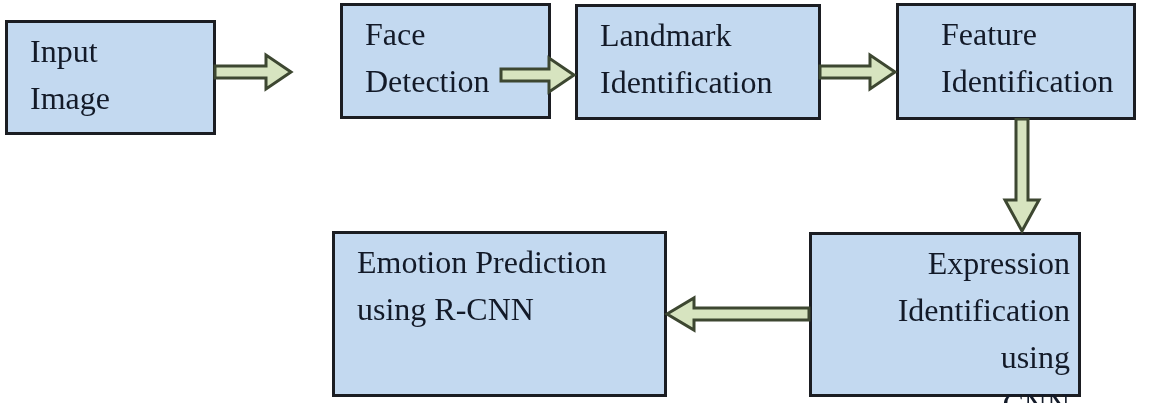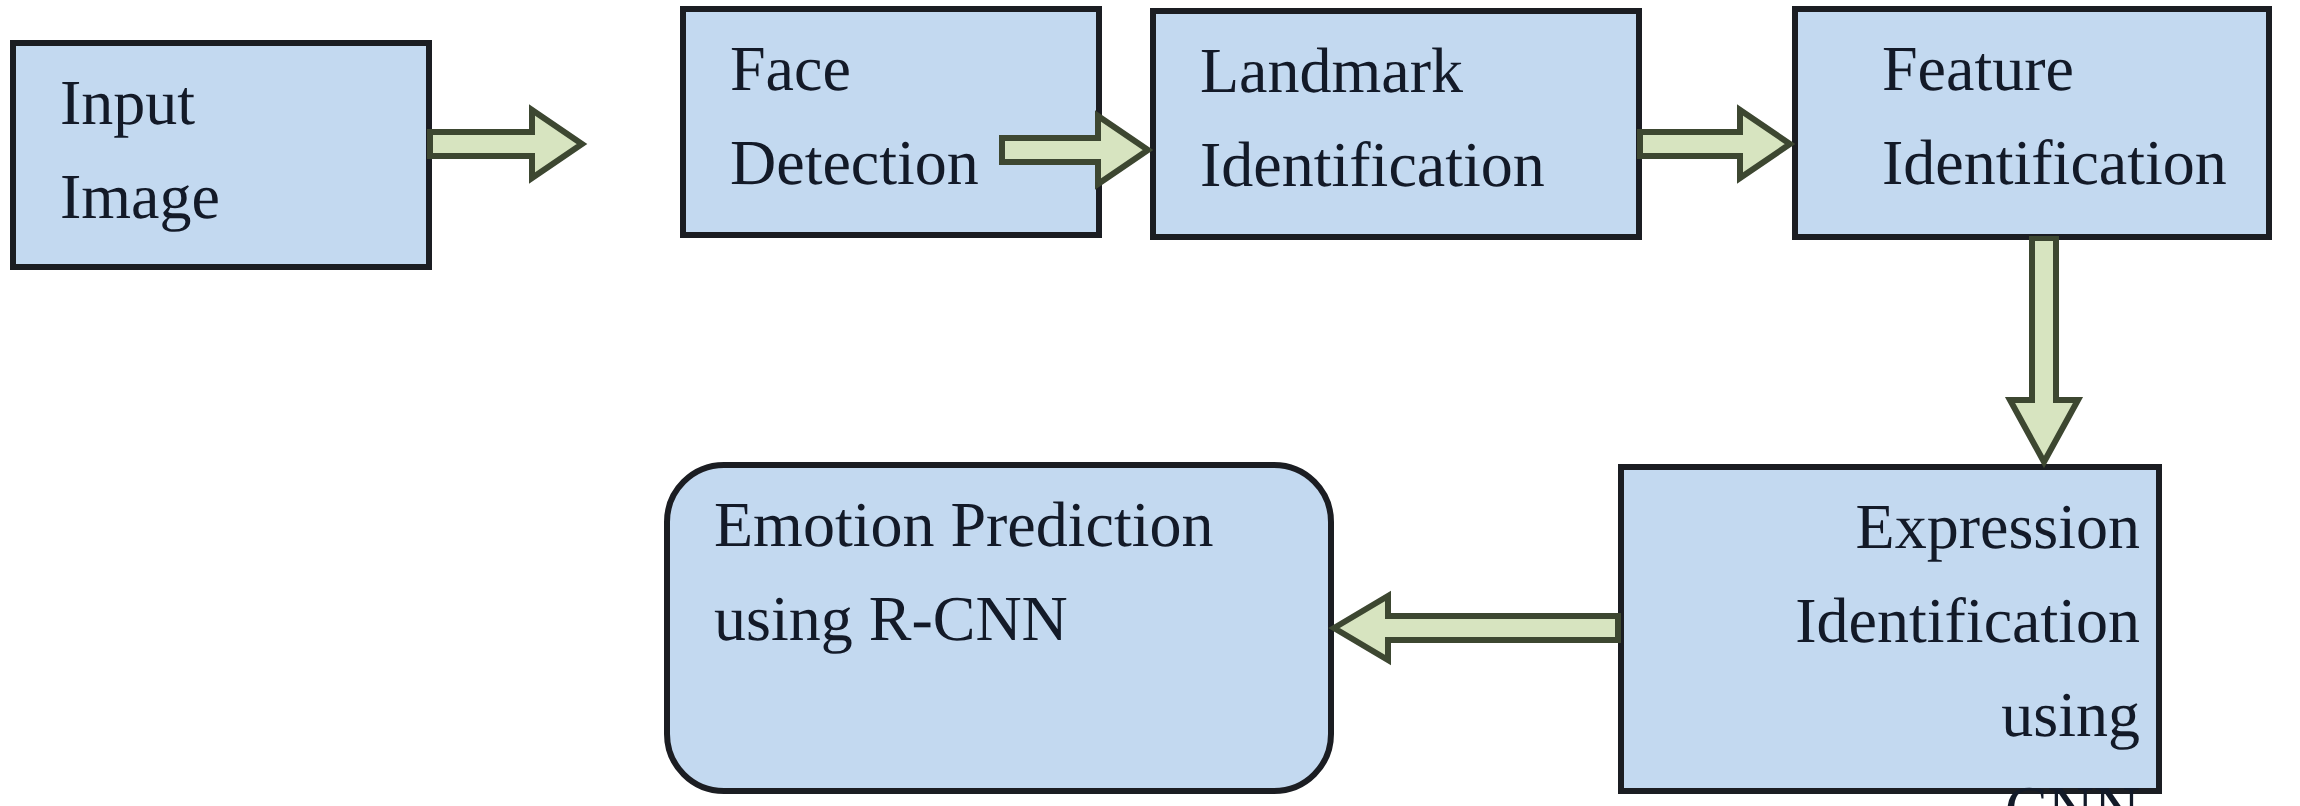--- a/index.html
+++ b/index.html
@@ -36,21 +36,21 @@
     stroke: var(--arrow-stroke);
     stroke-width: 3;
     stroke-linejoin: miter;
   }
   
   #n0 { left: 5px;   top: 5px;   width: 211px; height: 115px; margin-top: 15px; }
   #n1 { left: 292px; top: 3px;   width: 211px; height: 116px; margin-left: 48px; }
   #n2 { left: 575px; top: 4px;   width: 246px; height: 116px; }
   #n3 { left: 896px; top: 3px;   width: 240px; height: 117px; padding-left: 42px; }
   #n4 { left: 809px; top: 232px; width: 272px; height: 165px; text-align: right; }
-  #n5 { left: 332px; top: 231px; width: 335px; height: 166px; border-radius: 30px; }
+  #n5 { left: 332px; top: 231px; width: 335px; height: 166px; }
   #a1 { left: 213px; top: 50px;  }
   #a2 { left: 499px; top: 53px;  }
   #a3 { left: 818px; top: 50px;  }
   #a4 { left: 1000px; top: 118px; }
   #a5 { left: 664px; top: 292px; }
 </style>
 </head>
 <body>
 
 <div class="canvas">

